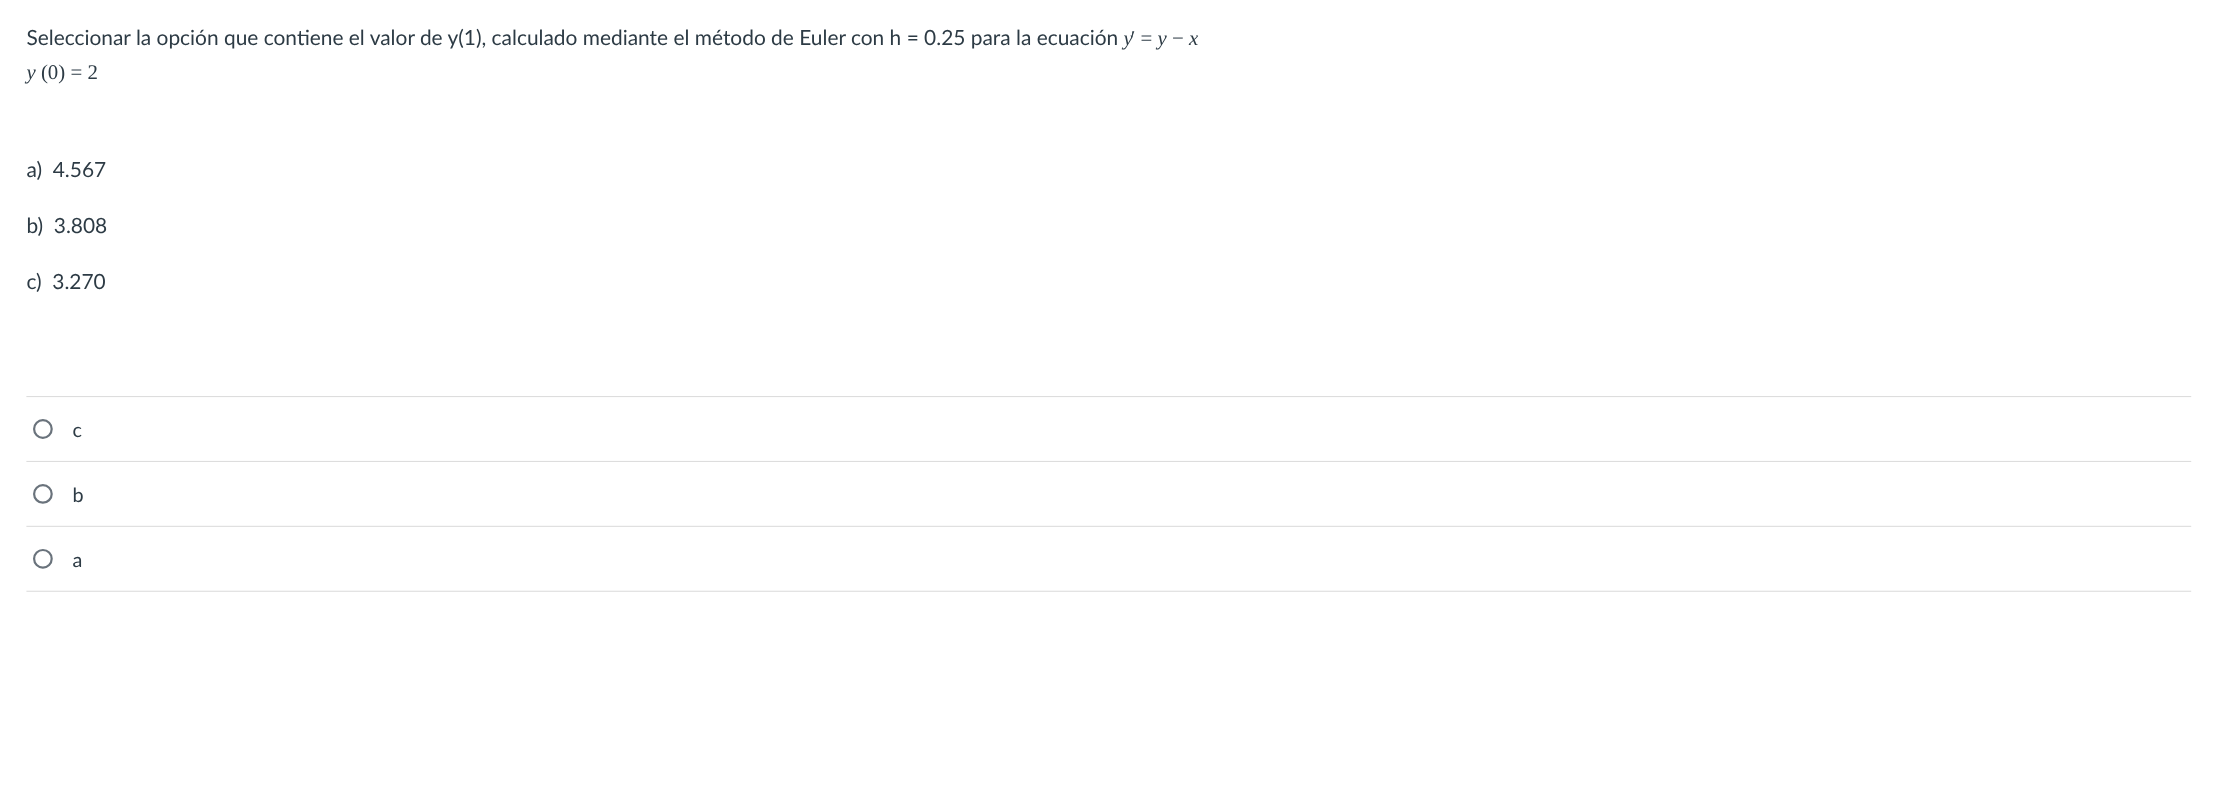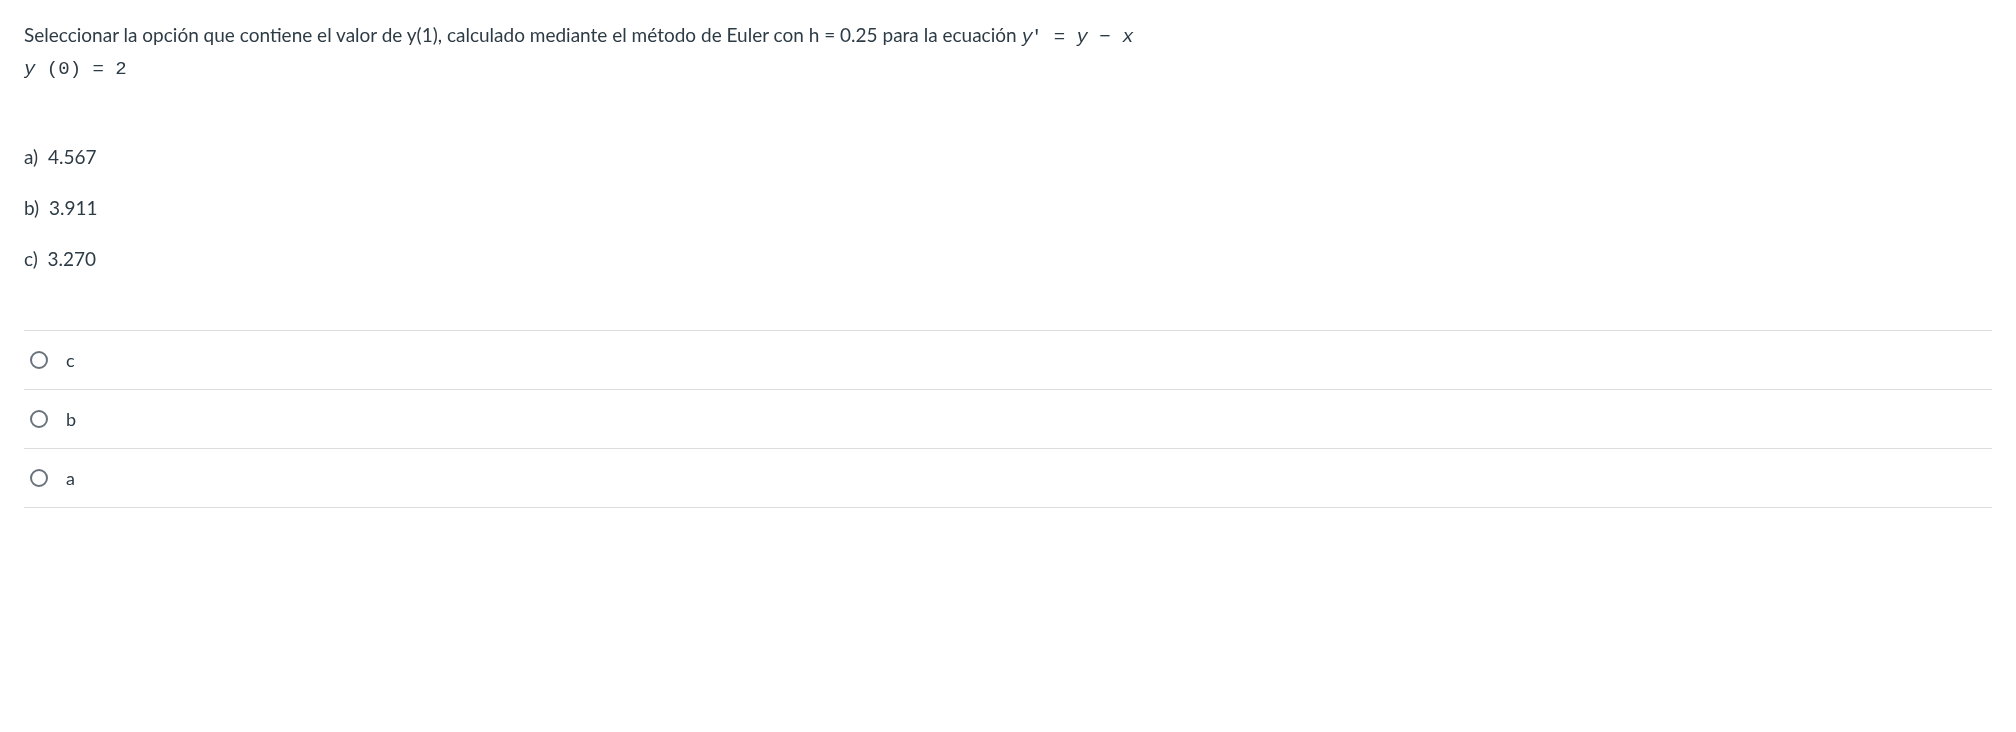--- a/index.html
+++ b/index.html
@@ -13,32 +13,32 @@
     color: #2d3b45;
     background: #ffffff;
     padding: 20px 24px;
     width: 2016px;
   }
   .question-text {
     line-height: 1.6;
     margin-bottom: 60px;
   }
   .math {
-    font-family: Liberation Mono, monospace;
+    font-family: Liberation Serif, serif;
     font-style: italic;
   }
   .math .upright {
     font-style: normal;
   }
   .math .prime {
     font-style: normal;
     margin-left: -2px;
   }
   .options-block {
-    margin-bottom: 60px;
+    margin-bottom: 92px;
   }
   .option-line {
     margin-bottom: 28px;
     font-size: 19px;
   }
   .answers {
     width: 100%;
   }
   .answer-row {
     display: flex;
@@ -76,21 +76,21 @@
   <span class="math">
     <span>y</span><span class="upright"> (</span><span class="upright">0</span><span class="upright">) </span><span class="upright">= </span><span class="upright">2</span>
   </span>
 </div>
 
 <div class="options-block">
   <div class="option-line">
     <span>a)</span>&nbsp;&nbsp;<span>4.567</span>
   </div>
   <div class="option-line">
-    <span>b)</span>&nbsp;&nbsp;<span>3.911</span>
+    <span>b)</span>&nbsp;&nbsp;<span>3.808</span>
   </div>
   <div class="option-line">
     <span>c)</span>&nbsp;&nbsp;<span>3.270</span>
   </div>
 </div>
 
 <div class="answers">
   <label class="answer-row">
     <span class="radio"></span>
     <span class="answer-label">c</span>

